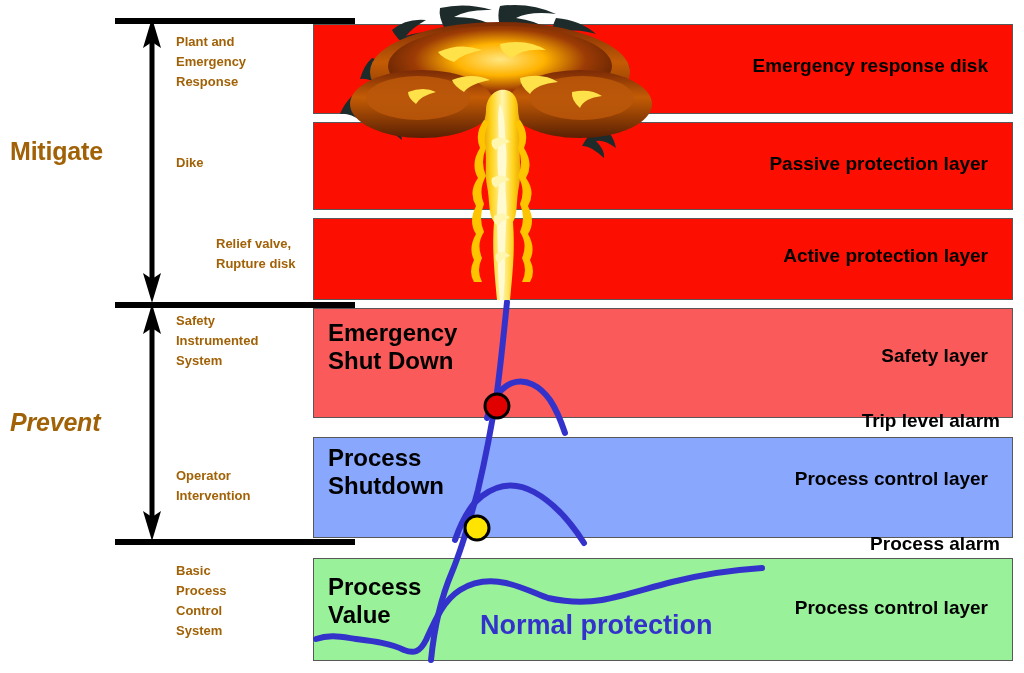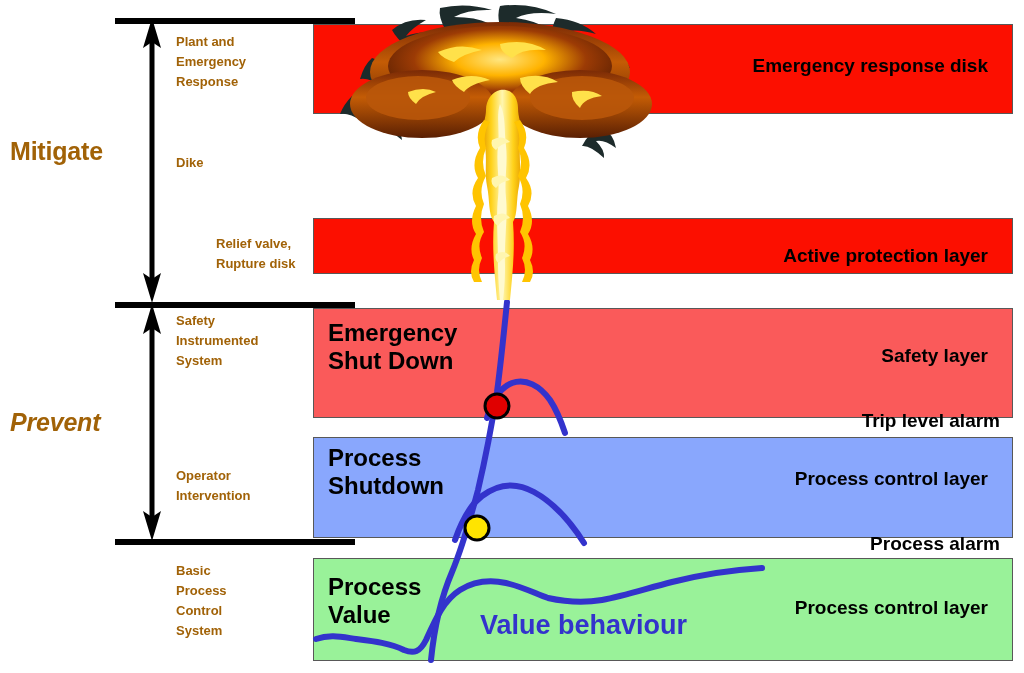--- a/index.html
+++ b/index.html
@@ -147,22 +147,25 @@
 
   <div class="abs mech" style="left:176px; top:561px;">Basic
 Process
 Control
 System</div>
 
   <div class="abs band band-red" style="left:313px; top:24px; width:700px; height:90px;">
     <div class="band-label-right" style="top:30px;">Emergency response disk</div>
   </div>
 
-
-  <div class="abs band band-red" style="left:313px; top:218px; width:700px; height:56px;">
+  <div class="abs band band-red" style="left:313px; top:122px; width:700px; height:88px;">
+    <div class="band-label-right" style="top:30px;">Passive protection layer</div>
+  </div>
+
+  <div class="abs band band-red" style="left:313px; top:218px; width:700px; height:82px;">
     <div class="band-label-right" style="top:26px;">Active protection layer</div>
   </div>
 
   <div class="abs band band-pink" style="left:313px; top:308px; width:700px; height:110px;">
     <div class="band-label-left" style="top:10px;">Emergency
 Shut Down</div>
     <div class="band-label-right" style="top:36px;">Safety layer</div>
   </div>
 
   <div class="abs band band-blue" style="left:313px; top:437px; width:700px; height:101px;">
@@ -174,21 +177,21 @@
   <div class="abs band band-green" style="left:313px; top:558px; width:700px; height:103px;">
     <div class="band-label-left" style="top:14px;">Process
 Value</div>
     <div class="band-label-right" style="top:38px;">Process control layer</div>
   </div>
 
   <div class="alarm-label" style="right:24px; top:410px;">Trip level alarm</div>
 
   <div class="alarm-label" style="right:24px; top:533px;">Process alarm</div>
 
-  <div class="normal-caption" style="left:480px; top:610px;">Value behaviour</div>
+  <div class="normal-caption" style="left:480px; top:610px;">Normal protection</div>
 
   <svg class="overlay" viewBox="0 0 1024 673">
 
     <path d="M316,639 C330,634 342,637 356,639 C372,641 390,643 404,650
              C414,654 420,652 426,640 C436,618 444,600 460,590
              C476,580 492,580 506,583 C524,587 538,595 548,598
              C566,602 584,603 602,600 C624,596 648,588 672,582
              C700,575 730,570 762,568" fill="none" stroke="#3333cc" stroke-width="6" stroke-linecap="round" stroke-linejoin="round"></path>
 
     <path d="M455,540 C462,520 470,505 482,496 C498,484 516,482 534,492

